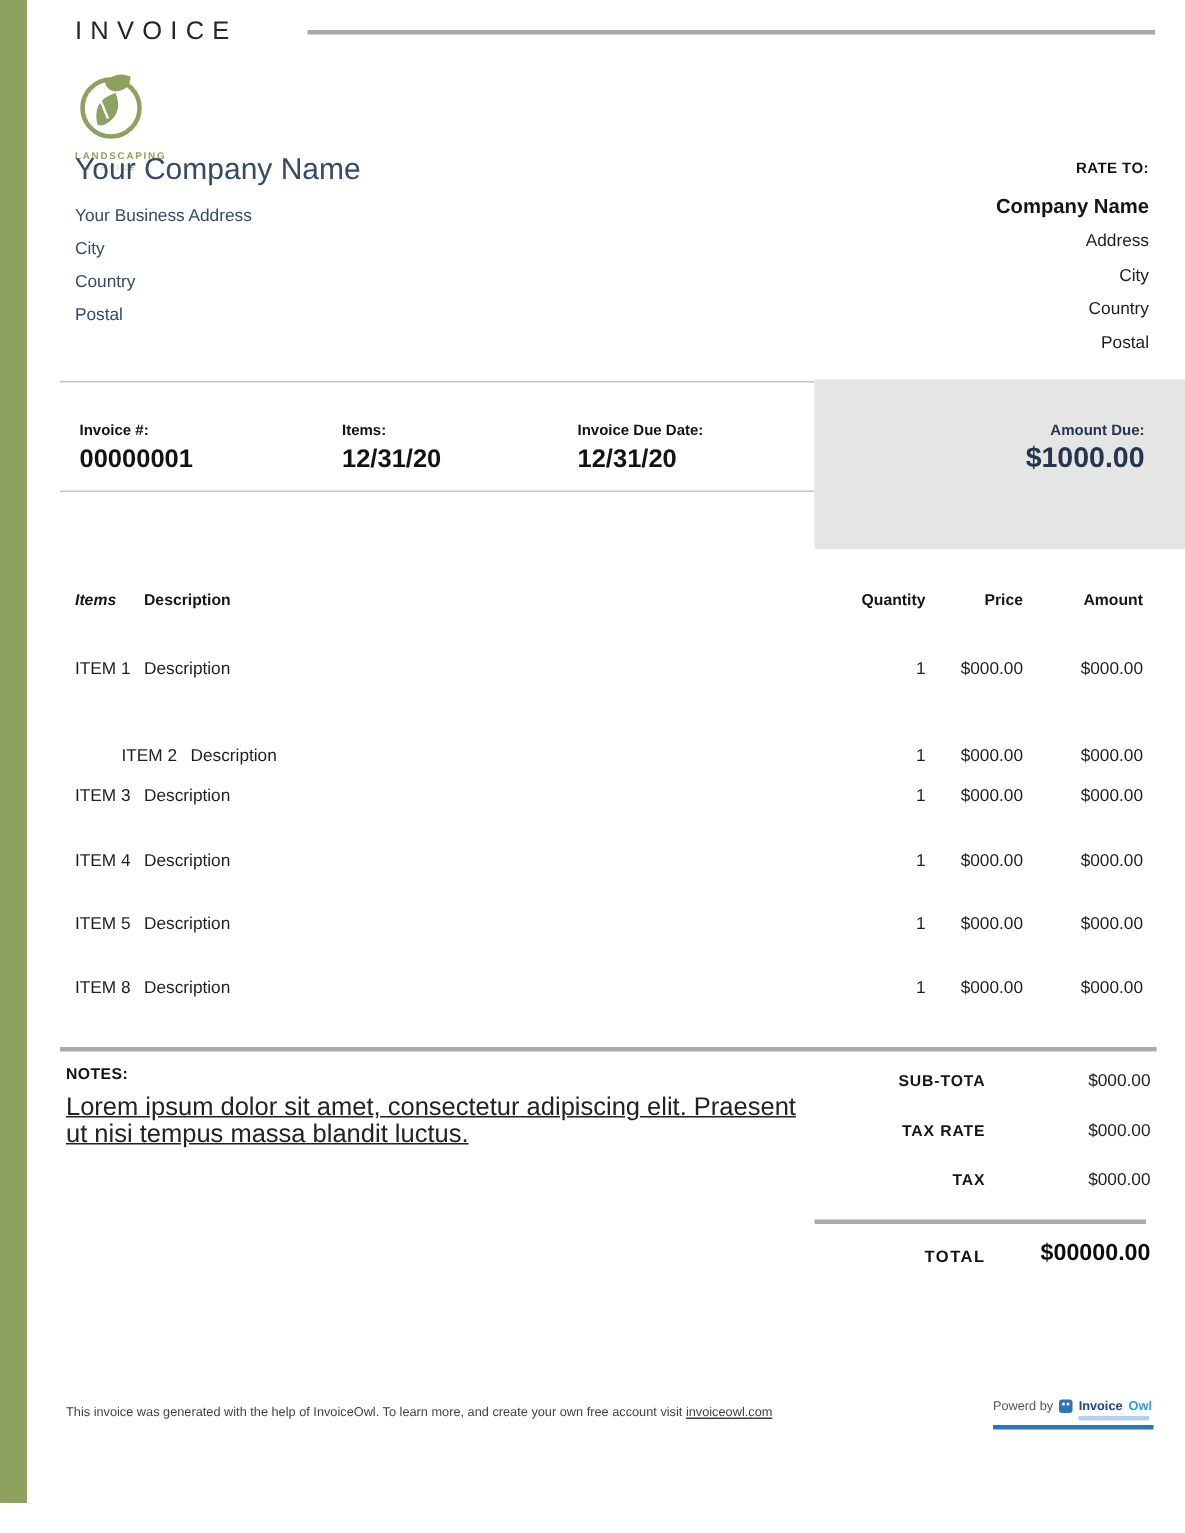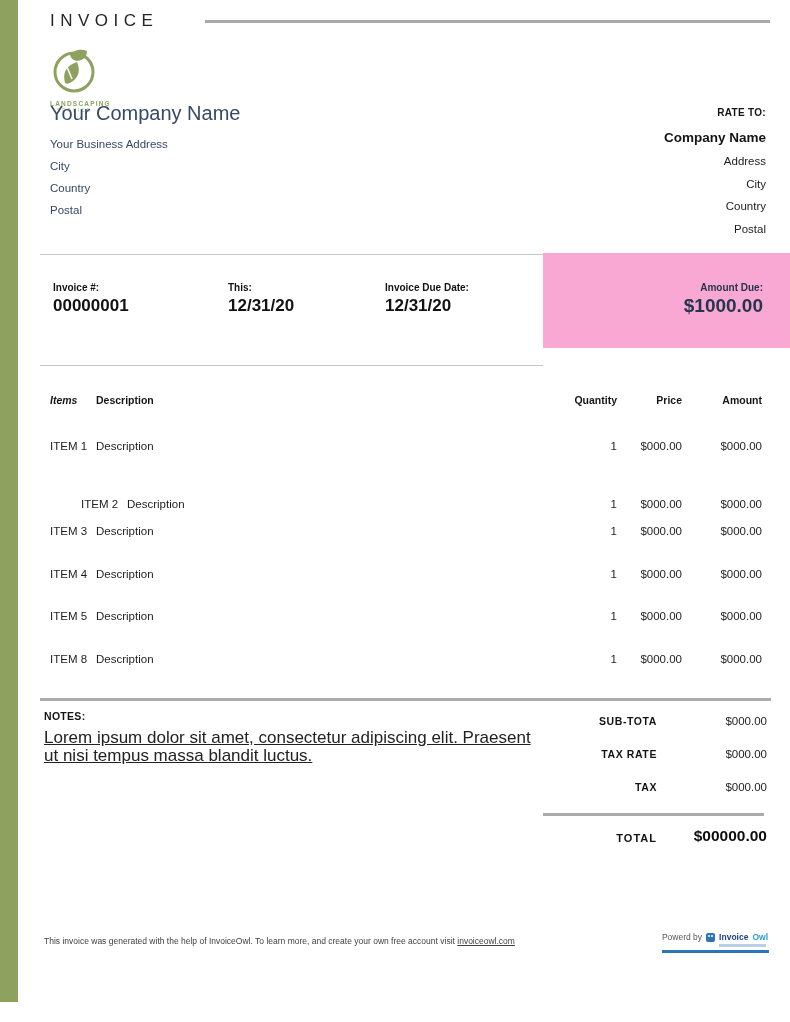--- a/index.html
+++ b/index.html
@@ -16,27 +16,27 @@
   .logo-sub { margin-top:1px; margin-left:7px; font-size:4.5px; letter-spacing:2.2px; color:#A8B77E; }
 
   .company-name { position:absolute; left:50px; top:102px; font-size:20px; color:#344A66; }
   .company-lines { position:absolute; left:50px; top:133px; font-size:11.5px; line-height:22px; color:#344A66; }
 
   .billto { position:absolute; right:24px; top:107px; text-align:right; color:#141414; }
   .billto-label { font-size:10px; font-weight:bold; letter-spacing:0.3px; }
   .billto-name { margin-top:12px; font-size:13.5px; font-weight:bold; }
   .billto-lines { margin-top:5px; font-size:11.5px; line-height:22.5px; color:#1d1d1d; }
 
-  .detail-strip { position:absolute; left:40px; top:254px; width:503px; height:112px; background:#ffffff; border-top:1px solid #C6C6C6; border-bottom:1px solid #C6C6C6; }
+  .detail-strip { position:absolute; left:40px; top:254px; width:503px; height:74px; background:#ffffff; border-top:1px solid #C6C6C6; border-bottom:1px solid #C6C6C6; }
   .detail-col { position:absolute; top:0; }
   .detail-col.c1 { left:13px; } .detail-col.c2 { left:188px; } .detail-col.c3 { left:345px; }
   .detail-label { position:absolute; top:27px; width:200px; font-size:10px; font-weight:bold; color:#121212; white-space:nowrap; }
   .detail-value { position:absolute; top:41px; width:200px; font-size:17px; font-weight:bold; color:#121212; white-space:nowrap; }
 
-  .amount-box { position:absolute; left:543px; top:253px; width:247px; height:95px; background:#f9a8d4; }
+  .amount-box { position:absolute; left:543px; top:253px; width:247px; height:113px; background:#e5e5e5; }
   .amount-label { position:absolute; top:29px; right:27px; font-size:10px; font-weight:bold; color:#24364E; }
   .amount-value { position:absolute; top:42px; right:27px; font-size:19px; font-weight:bold; color:#24364E; }
 
   .th { position:absolute; top:394px; font-size:10.5px; font-weight:bold; color:#161616; }
   .th-items { left:50px;font-style:italic; } .th-desc { left:96px; }
   .th-qty { right:173px; } .th-price { right:108px; } .th-amount { right:28px; }
 
   .trow-cell { position:absolute; font-size:11.5px; color:#1e1e1e; }
   .c-item { left:50px; } .c-desc { left:96px; }
   .c-qty { right:173px; } .c-price { right:108px; } .c-amt { right:28px; }
@@ -107,21 +107,21 @@
       <div>Postal</div>
     </div>
   </div>
 
   <div class="detail-strip">
     <div class="detail-col c1">
       <div class="detail-label">Invoice #:</div>
       <div class="detail-value">00000001</div>
     </div>
     <div class="detail-col c2">
-      <div class="detail-label">This:</div>
+      <div class="detail-label">Items:</div>
       <div class="detail-value">12/31/20</div>
     </div>
     <div class="detail-col c3">
       <div class="detail-label">Invoice Due Date:</div>
       <div class="detail-value">12/31/20</div>
     </div>
   </div>
 
   <div class="amount-box">
     <div class="amount-label">Amount Due:</div>

